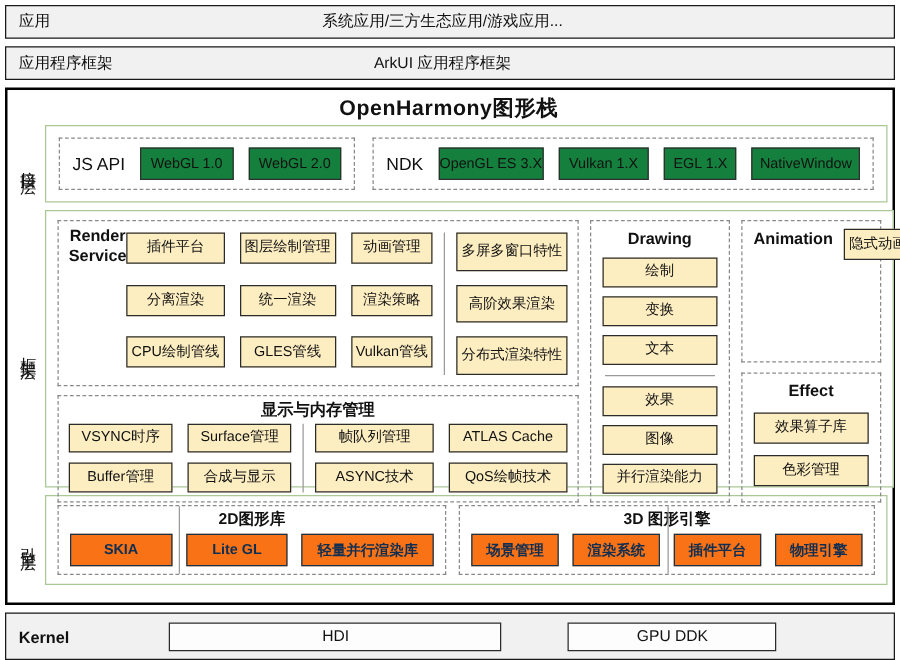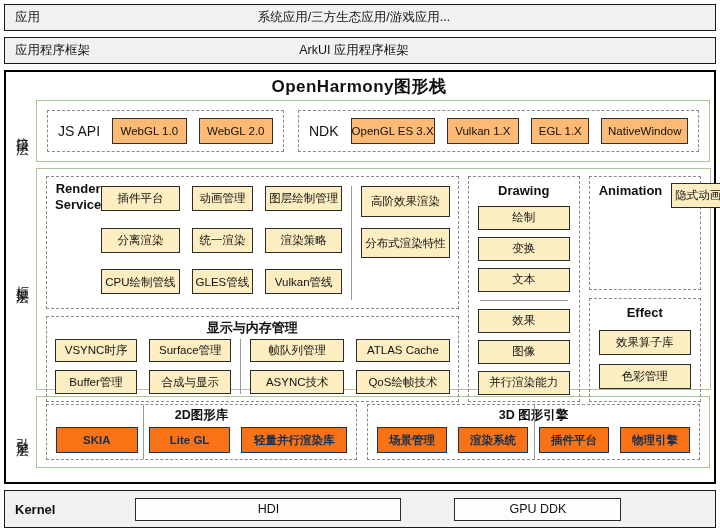--- a/index.html
+++ b/index.html
@@ -18,21 +18,21 @@
   .layer-row{display:flex;margin-bottom:6px;}
   .vlabel{width:28px;display:flex;align-items:center;justify-content:center;writing-mode:vertical-rl;text-orientation:upright;font-size:13px;letter-spacing:3px;color:#111;}
   .layer-box{flex:1;border:1.5px solid #a9c894;background:#fff;}
 
   
   .dash{border:1.2px dashed #8a8a8a;position:relative;}
   .sec-title{font-weight:bold;font-size:13px;text-align:center;line-height:1.2;}
 
   
   .ybox{background:#fdeec2;border:1.2px solid #2b2b2b;font-size:11.5px;display:flex;align-items:center;justify-content:center;padding:1px 3px;height:21px;white-space:nowrap;line-height:1.1;}
-  .gbox{background:#fdba74;border:1.2px solid #2f2f2f;font-size:11.5px;display:flex;align-items:center;justify-content:center;height:24px;white-space:nowrap;}
+  .gbox{background:#15803d;border:1.2px solid #2f2f2f;font-size:11.5px;display:flex;align-items:center;justify-content:center;height:24px;white-space:nowrap;}
   .bbox{background:#f97316;border:1.5px solid #14344f;color:#0f2e52;font-weight:bold;font-size:11.5px;display:flex;align-items:center;justify-content:center;height:24px;white-space:nowrap;}
 
   
   .iface{display:flex;gap:14px;padding:9px 10px;height:42px;}
   .iface .dash{display:flex;align-items:center;gap:12px;padding:8px 10px;}
   .iface .api-label{font-size:14px;white-space:nowrap;}
   .iface .jsapi{flex:0 0 215px;}
   .iface .ndk{flex:1;}
   .iface .gbox{flex:1;}
   .iface .ndk .g0{flex:1.15;} .iface .ndk .g2{flex:.8;} .iface .ndk .g3{flex:1.2;}
@@ -118,31 +118,32 @@
       <div class="vlabel">框架层</div>
       <div class="layer-box fw">
 
         <div class="fw-col1">
 
           <div class="dash rs">
             <div class="sec-title">Render Service</div>
             <div class="rs-body">
               <div class="rs-grid">
                 <div class="ybox">插件平台</div>
+                <div class="ybox">图层绘制管理</div>
                 <div class="ybox">动画管理</div>
-                <div class="ybox">图层绘制管理</div>
                 <div class="ybox">分离渲染</div>
                 <div class="ybox">统一渲染</div>
                 <div class="ybox">渲染策略</div>
                 <div class="ybox">CPU绘制管线</div>
                 <div class="ybox">GLES管线</div>
                 <div class="ybox">Vulkan管线</div>
               </div>
               <div class="vdiv"></div>
               <div class="rs-feat">
+                <div class="ybox">多屏多窗口特性</div>
                 <div class="ybox">高阶效果渲染</div>
                 <div class="ybox">分布式渲染特性</div>
               </div>
             </div>
           </div>
 
           <div class="dash dm">
             <div class="sec-title">显示与内存管理</div>
             <div class="dm-body">
               <div class="dm-grid dm-left">

